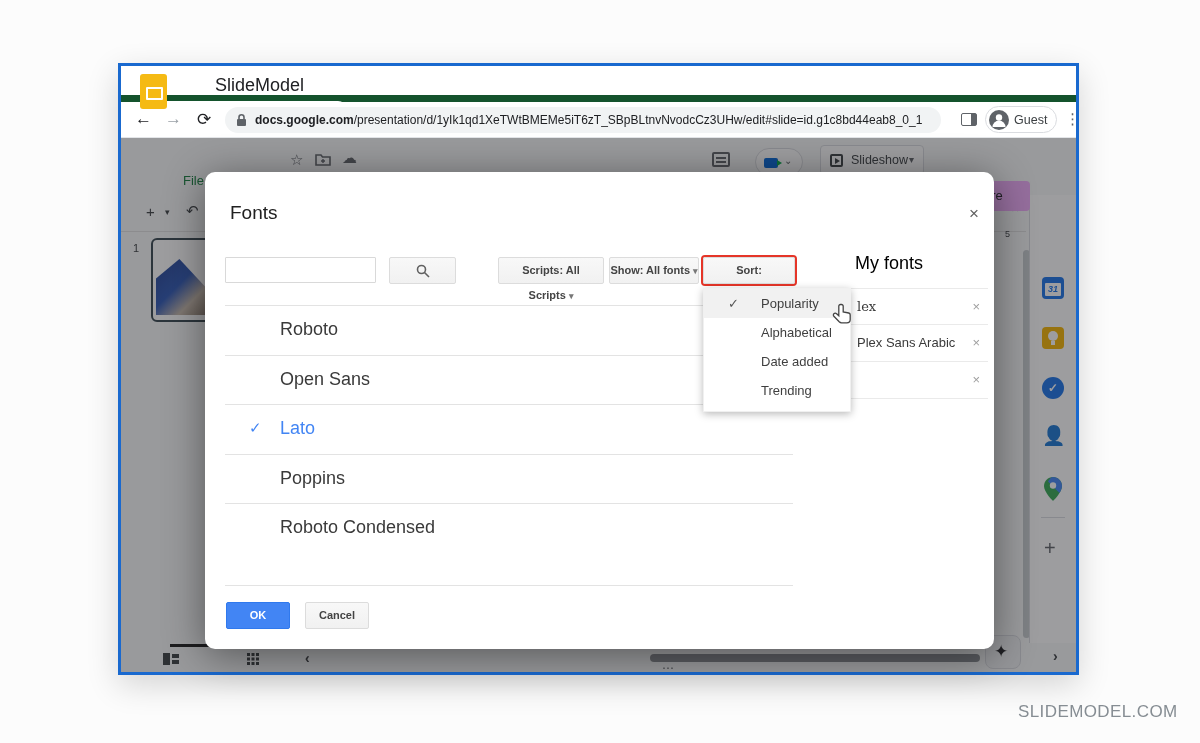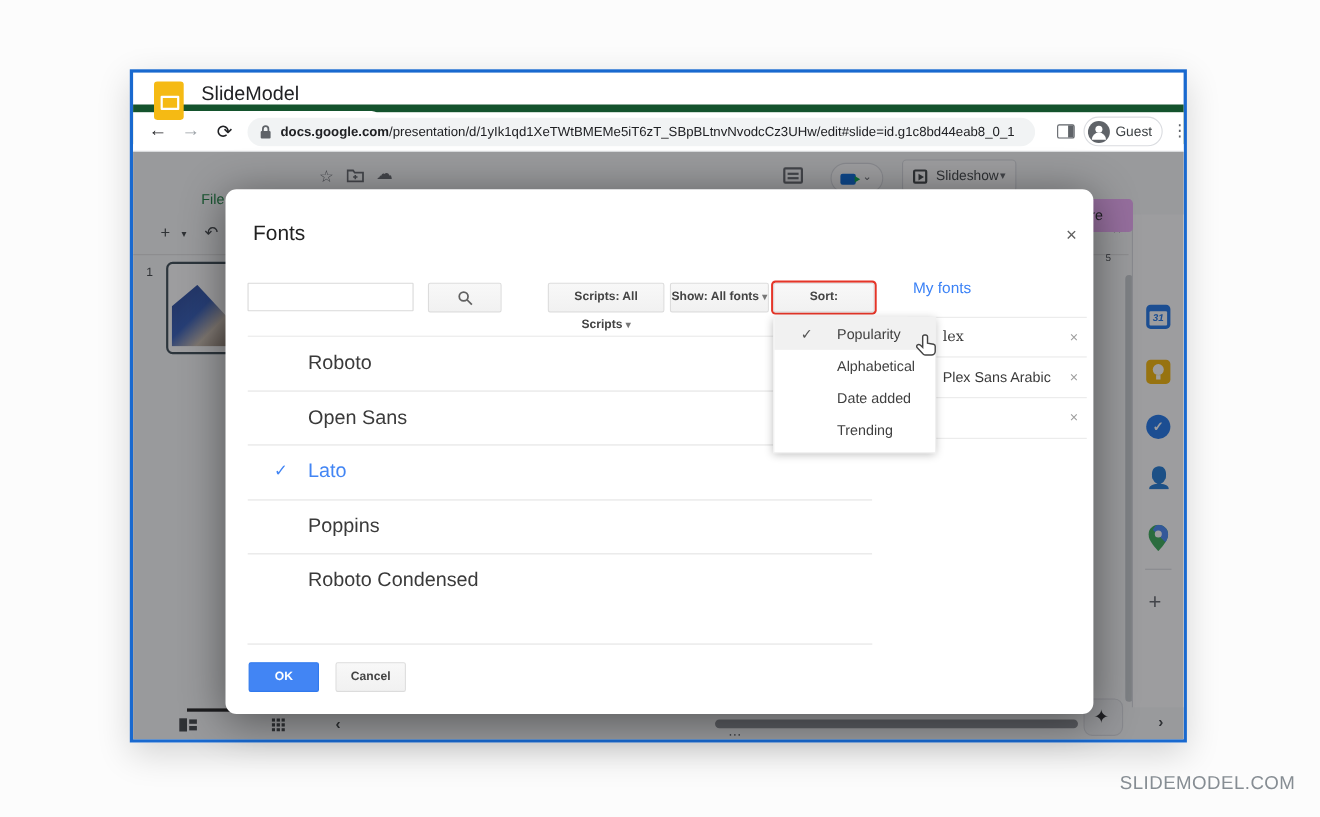--- a/index.html
+++ b/index.html
@@ -94,21 +94,21 @@
   .dlg-title{left:25px;top:30px;font-size:19px;color:#212121;}
   .dlg-close{left:764px;top:32px;font-size:17px;color:#616161;}
   #search-input{left:20px;top:85px;width:151px;height:26px;border:1px solid #d9d9d9;border-radius:1px;padding:0 6px;font-size:13px;color:#333;outline:none;background:#fff;}
   .gbtn{height:27px;background:linear-gradient(#f8f8f8,#f1f1f1);border:1px solid #dcdcdc;border-radius:2px;
         font-size:11px;font-weight:700;color:#444;text-align:center;}
   #search-btn{left:184px;top:85px;width:67px;}
   #scripts-btn{left:293px;top:85px;width:106px;line-height:25px;}
   #show-btn{left:404px;top:85px;width:90px;line-height:25px;}
   #sort-btn{left:498px;top:85px;width:92px;line-height:25px;box-shadow:0 0 0 2px #e53528;}
   .gbtn .arr{font-size:9px;color:#777;margin-left:3px;}
-  .myfonts-h{left:625px;top:81px;font-size:14px;color:#3b82f6;}
+  .myfonts-h{left:650px;top:81px;font-size:18px;color:#000000;}
   #font-list{left:20px;top:133px;width:568px;height:281px;overflow:hidden;border-bottom:1px solid #e3e3e3;}
   .font-row{position:relative;height:49.5px;border-top:1px solid #e3e3e3;}
   .f-check{position:absolute;left:24px;top:14px;font-size:15px;color:#4285f4;visibility:hidden;}
   .font-row.sel .f-check{visibility:visible;}
   .f-name{position:absolute;left:55px;top:13px;font-size:18px;color:#3a3a3a;}
   .font-row.sel .f-name{color:#4285f4;}
   #myfonts{left:620px;top:116px;width:163px;}
   .mf-row{position:relative;height:37px;border-bottom:1px solid #eaeaea;}
   .mf-row:first-child{border-top:1px solid #eaeaea;}
   .mf-label{position:absolute;left:32px;top:10px;font-size:13px;color:#3a3a3a;}
@@ -169,21 +169,21 @@
           <path d="M3.5 17a6.5 6.5 0 0 1 13 0z" fill="#fff"></path>
         </svg>
         <span class="abs guest-label">Guest</span>
       </div>
       <span class="abs dots">⋮</span>
     </div>
 
     <div id="slides" class="abs"></div>
 
     <span class="abs slides-ic" style="z-index:2;"></span>
-    <span class="abs doc-title" style="z-index:2;">SlideModel</span>
+    <span class="abs doc-title" style="z-index:2;margin-left:32px;">SlideModel</span>
     <span class="abs hdr-ic" style="left:169px;top:85px;z-index:2;">☆</span>
     <svg class="abs" style="left:194px;top:87px;z-index:2;" width="16" height="13" viewBox="0 0 16 13">
       <path d="M1 2h5l1.5 2H15v8H1z" fill="none" stroke="#5f6368" stroke-width="1.6"></path>
       <path d="M8 6v4M6 8h4" stroke="#5f6368" stroke-width="1.4"></path>
     </svg>
     <span class="abs hdr-ic" style="left:221px;top:83px;z-index:2;">☁</span>
     <span class="abs file-menu" style="left:62px;top:107px;z-index:2;">File</span>
 
     <div class="abs" id="comment-ic" style="left:591px;top:86px;z-index:2;"></div>
     <div class="abs" id="meet-btn" style="left:634px;top:82px;z-index:2;">

